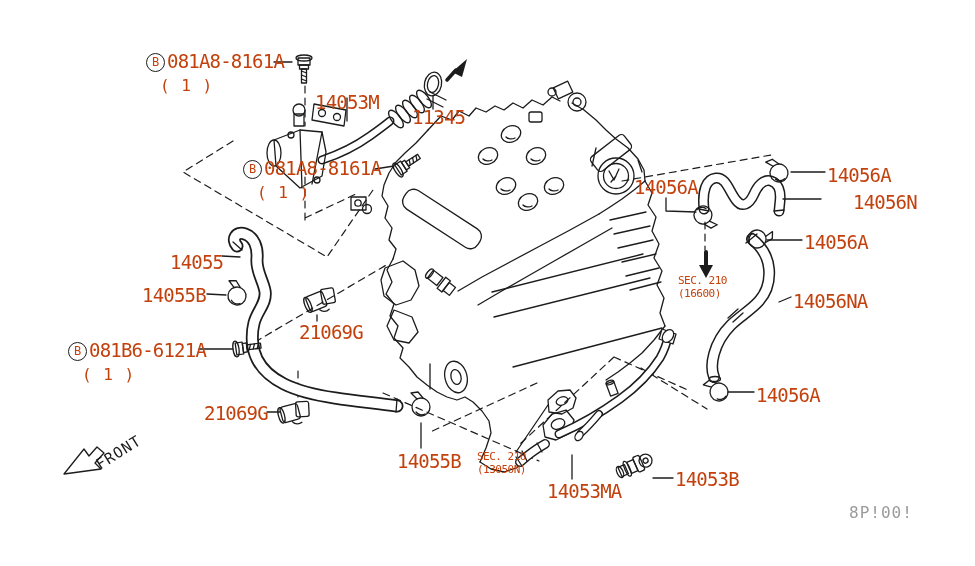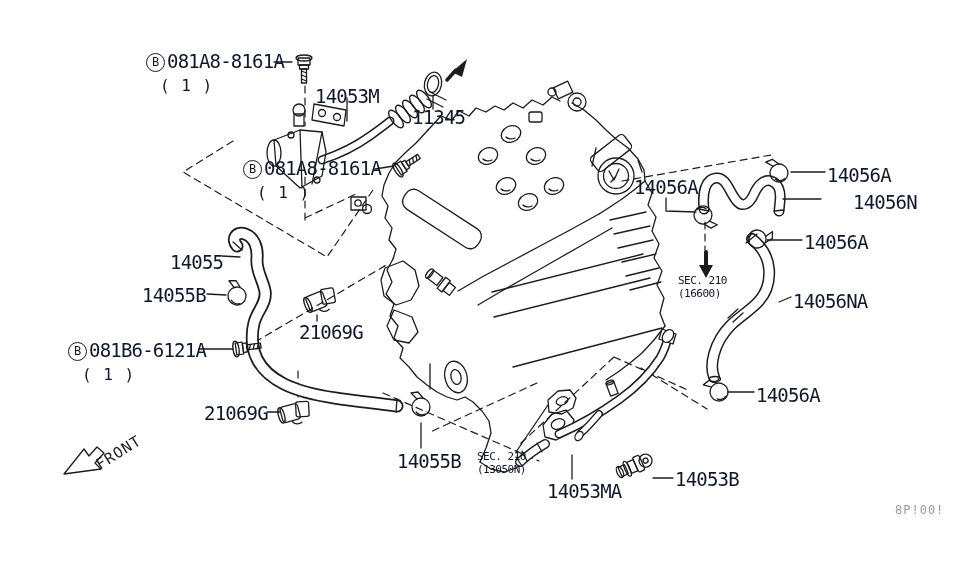--- a/index.html
+++ b/index.html
@@ -1,28 +1,28 @@
 <!DOCTYPE html>
 <html><head>
 <meta charset="utf-8">
 <style>
   html,body{margin:0;padding:0;background:#ffffff;}
   #stage{position:relative;width:975px;height:566px;background:#ffffff;overflow:hidden;
          font-family:"DejaVu Sans Mono","Liberation Mono",monospace;}
   #art{position:absolute;left:0;top:0;}
   #callout-layer{position:absolute;left:0;top:0;width:100%;height:100%;pointer-events:none;}
-  .callout{position:absolute;color:#0f172a;font-size:19px;letter-spacing:-0.8px;
+  .callout{position:absolute;color:#c2410c;font-size:19px;letter-spacing:-0.8px;
            line-height:19px;white-space:nowrap;}
   .callout .cb{display:inline-flex;width:17px;height:17px;border:1.6px solid #1c1c1c;
            border-radius:50%;align-items:center;justify-content:center;font-size:12px;
            letter-spacing:0;margin-right:2px;position:relative;top:-2px;}
   .callout .qty{font-size:16px;letter-spacing:1px;margin-left:14px;margin-top:2px;}
   .callout.small{font-size:11px;line-height:12.5px;letter-spacing:-0.5px;}
   .callout .sub{display:block;}
-  #drawing-code{position:absolute;left:895px;top:503px;color:#9a9a9a;font-size:12px;
+  #drawing-code{position:absolute;left:849px;top:503px;color:#9a9a9a;font-size:16px;
            letter-spacing:1px;}
   svg *{vector-effect:none;}
 </style>
 </head>
 <body>
 
 <div id="stage">
 
 <svg id="art" width="975" height="566" viewBox="0 0 975 566" stroke="#1c1c1c" stroke-width="1.3" fill="none" stroke-linejoin="round" stroke-linecap="round">
 
@@ -243,21 +243,21 @@
   </g>
 
   <g>
     <path d="M64,474 L84,449 L89,456 L97,447 L104,453 L95,463 L101,469 Z"></path>
     <text transform="translate(100,470) rotate(-32)" font-size="15" letter-spacing="1" fill="#1c1c1c" stroke="none" font-family="DejaVu Sans Mono, monospace">FRONT</text>
   </g>
 </svg>
 
 <div id="callout-layer">
       <div class="callout" style="left: 146px; top: 52px;"><span class="cb">B</span><span>081A8-8161A</span><div class="qty">( 1 )</div></div>
-      <div class="callout" style="left: 315px; top: 87px;"><span>14053M</span></div>
+      <div class="callout" style="left: 315px; top: 93px;"><span>14053M</span></div>
       <div class="callout" style="left: 412px; top: 108px;"><span>11345</span></div>
       <div class="callout" style="left: 243px; top: 159px;"><span class="cb">B</span><span>081A8-8161A</span><div class="qty">( 1 )</div></div>
       <div class="callout" style="left: 634px; top: 178px;"><span>14056A</span></div>
       <div class="callout" style="left: 827px; top: 166px;"><span>14056A</span></div>
       <div class="callout" style="left: 823px; top: 193px; margin-left: 30px;"><span>14056N</span></div>
       <div class="callout" style="left: 804px; top: 233px;"><span>14056A</span></div>
       <div class="callout small" style="left: 678px; top: 275px;"><span>SEC. 210</span><span class="sub">(16600)</span></div>
       <div class="callout" style="left: 793px; top: 292px;"><span>14056NA</span></div>
       <div class="callout" style="left: 170px; top: 253px; text-align: center;"><span>14055</span></div>
       <div class="callout" style="left: 142px; top: 286px;"><span>14055B</span></div>

